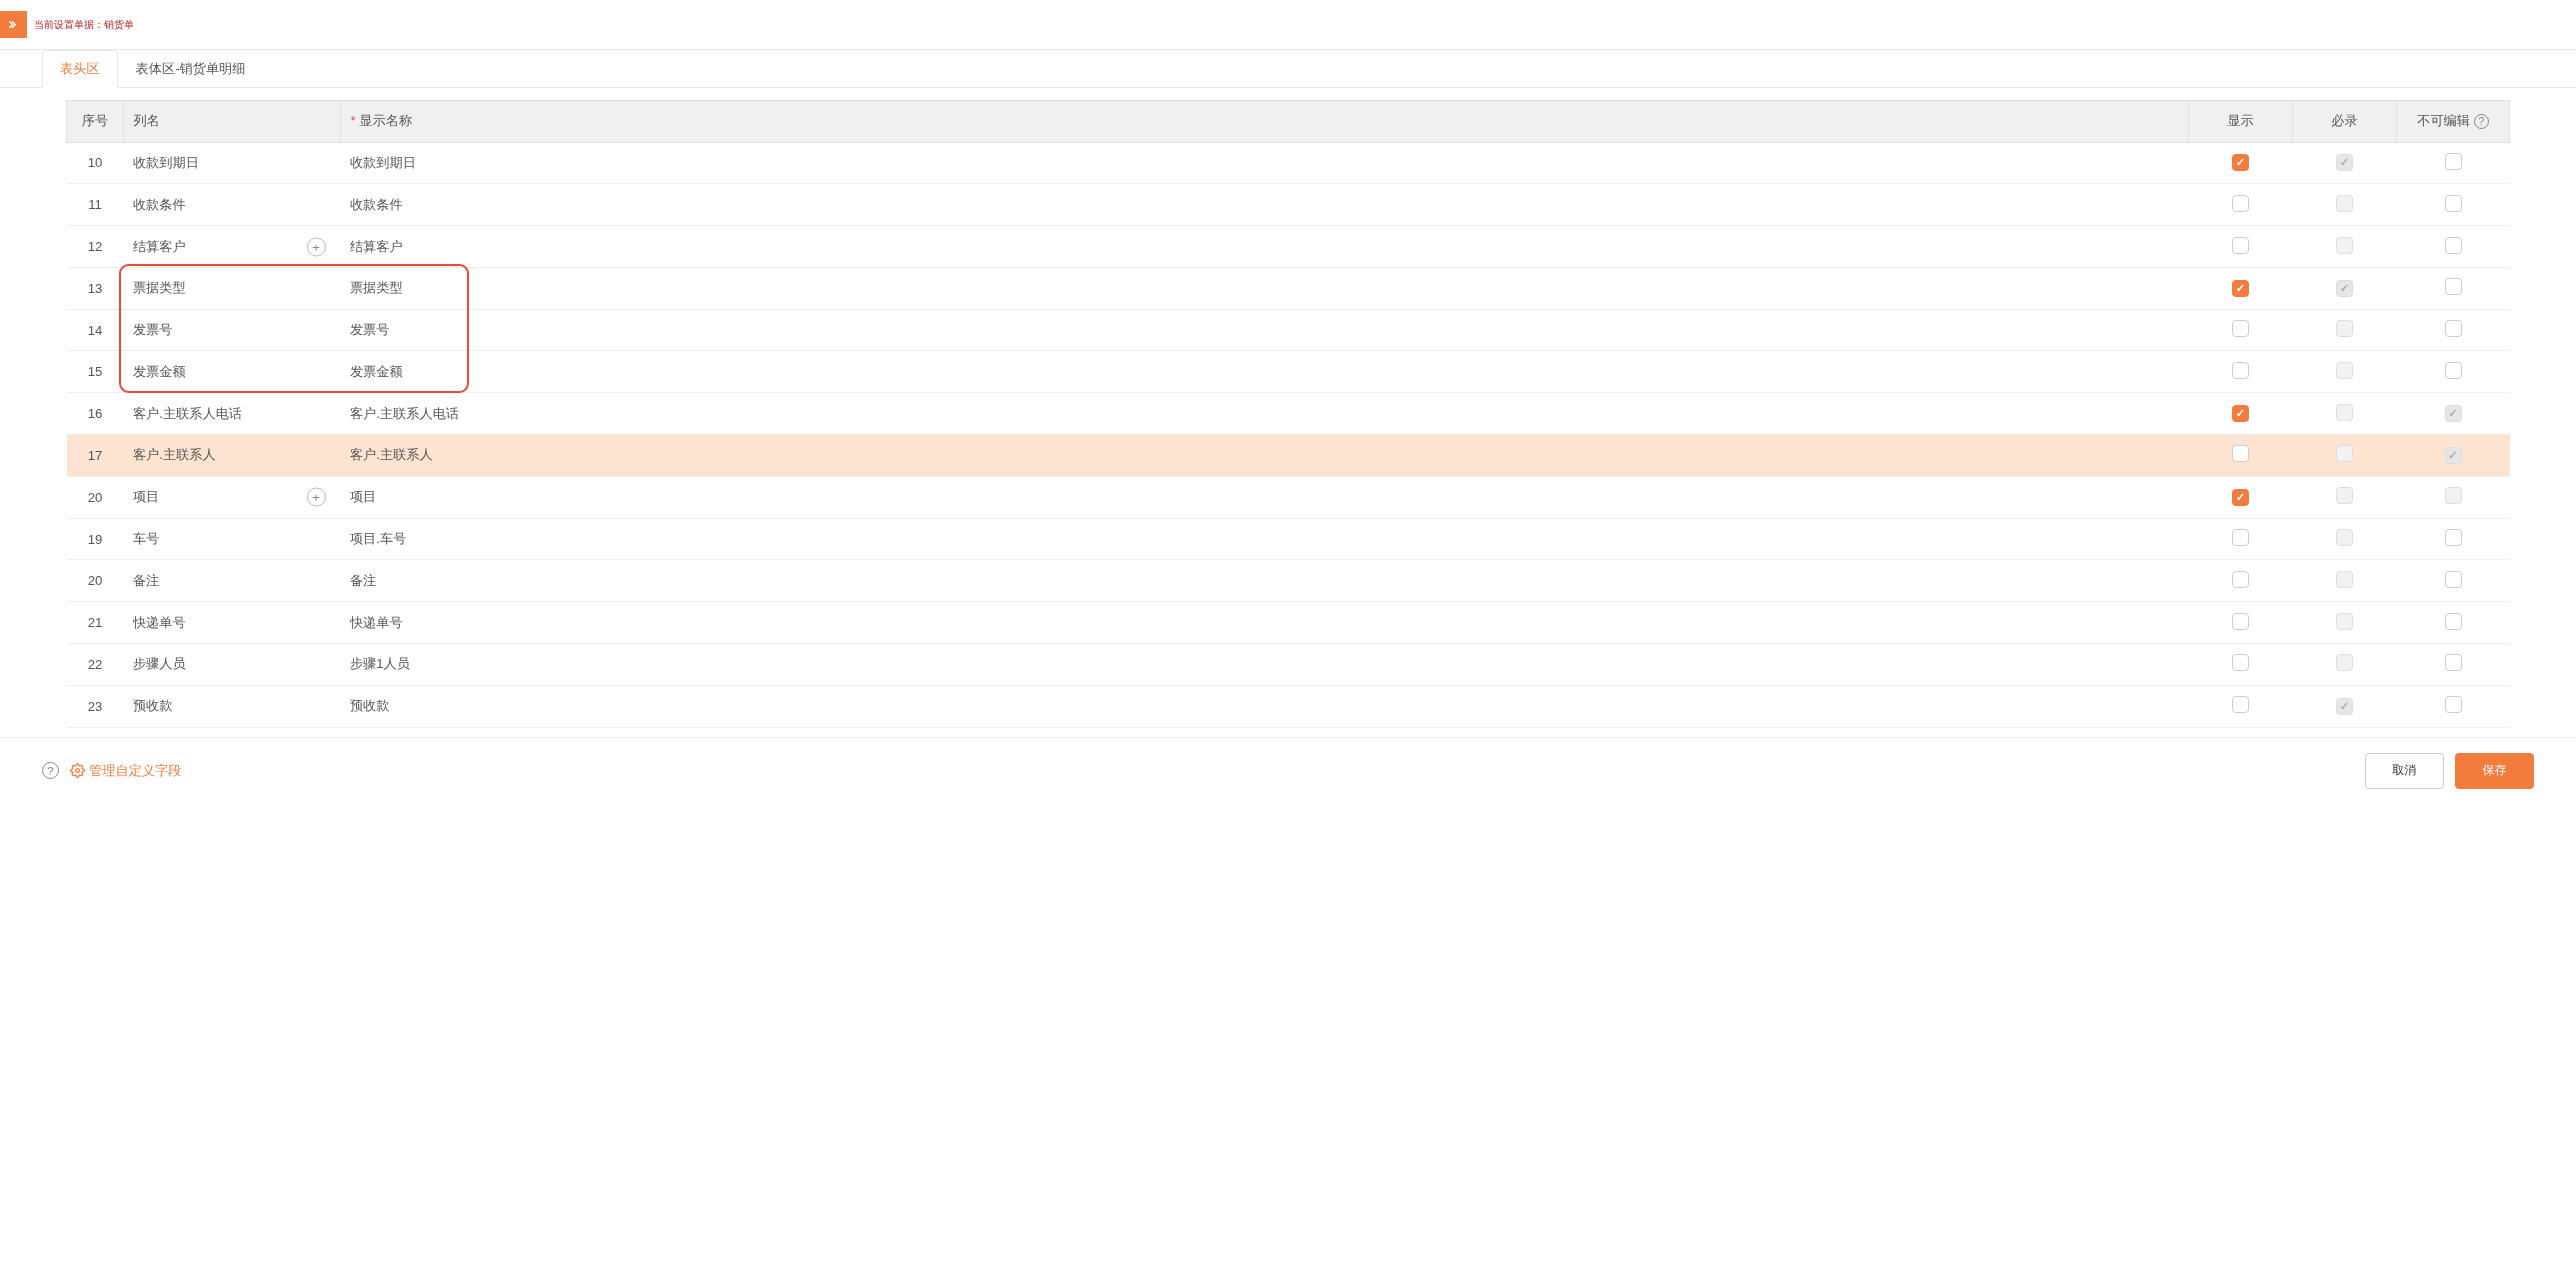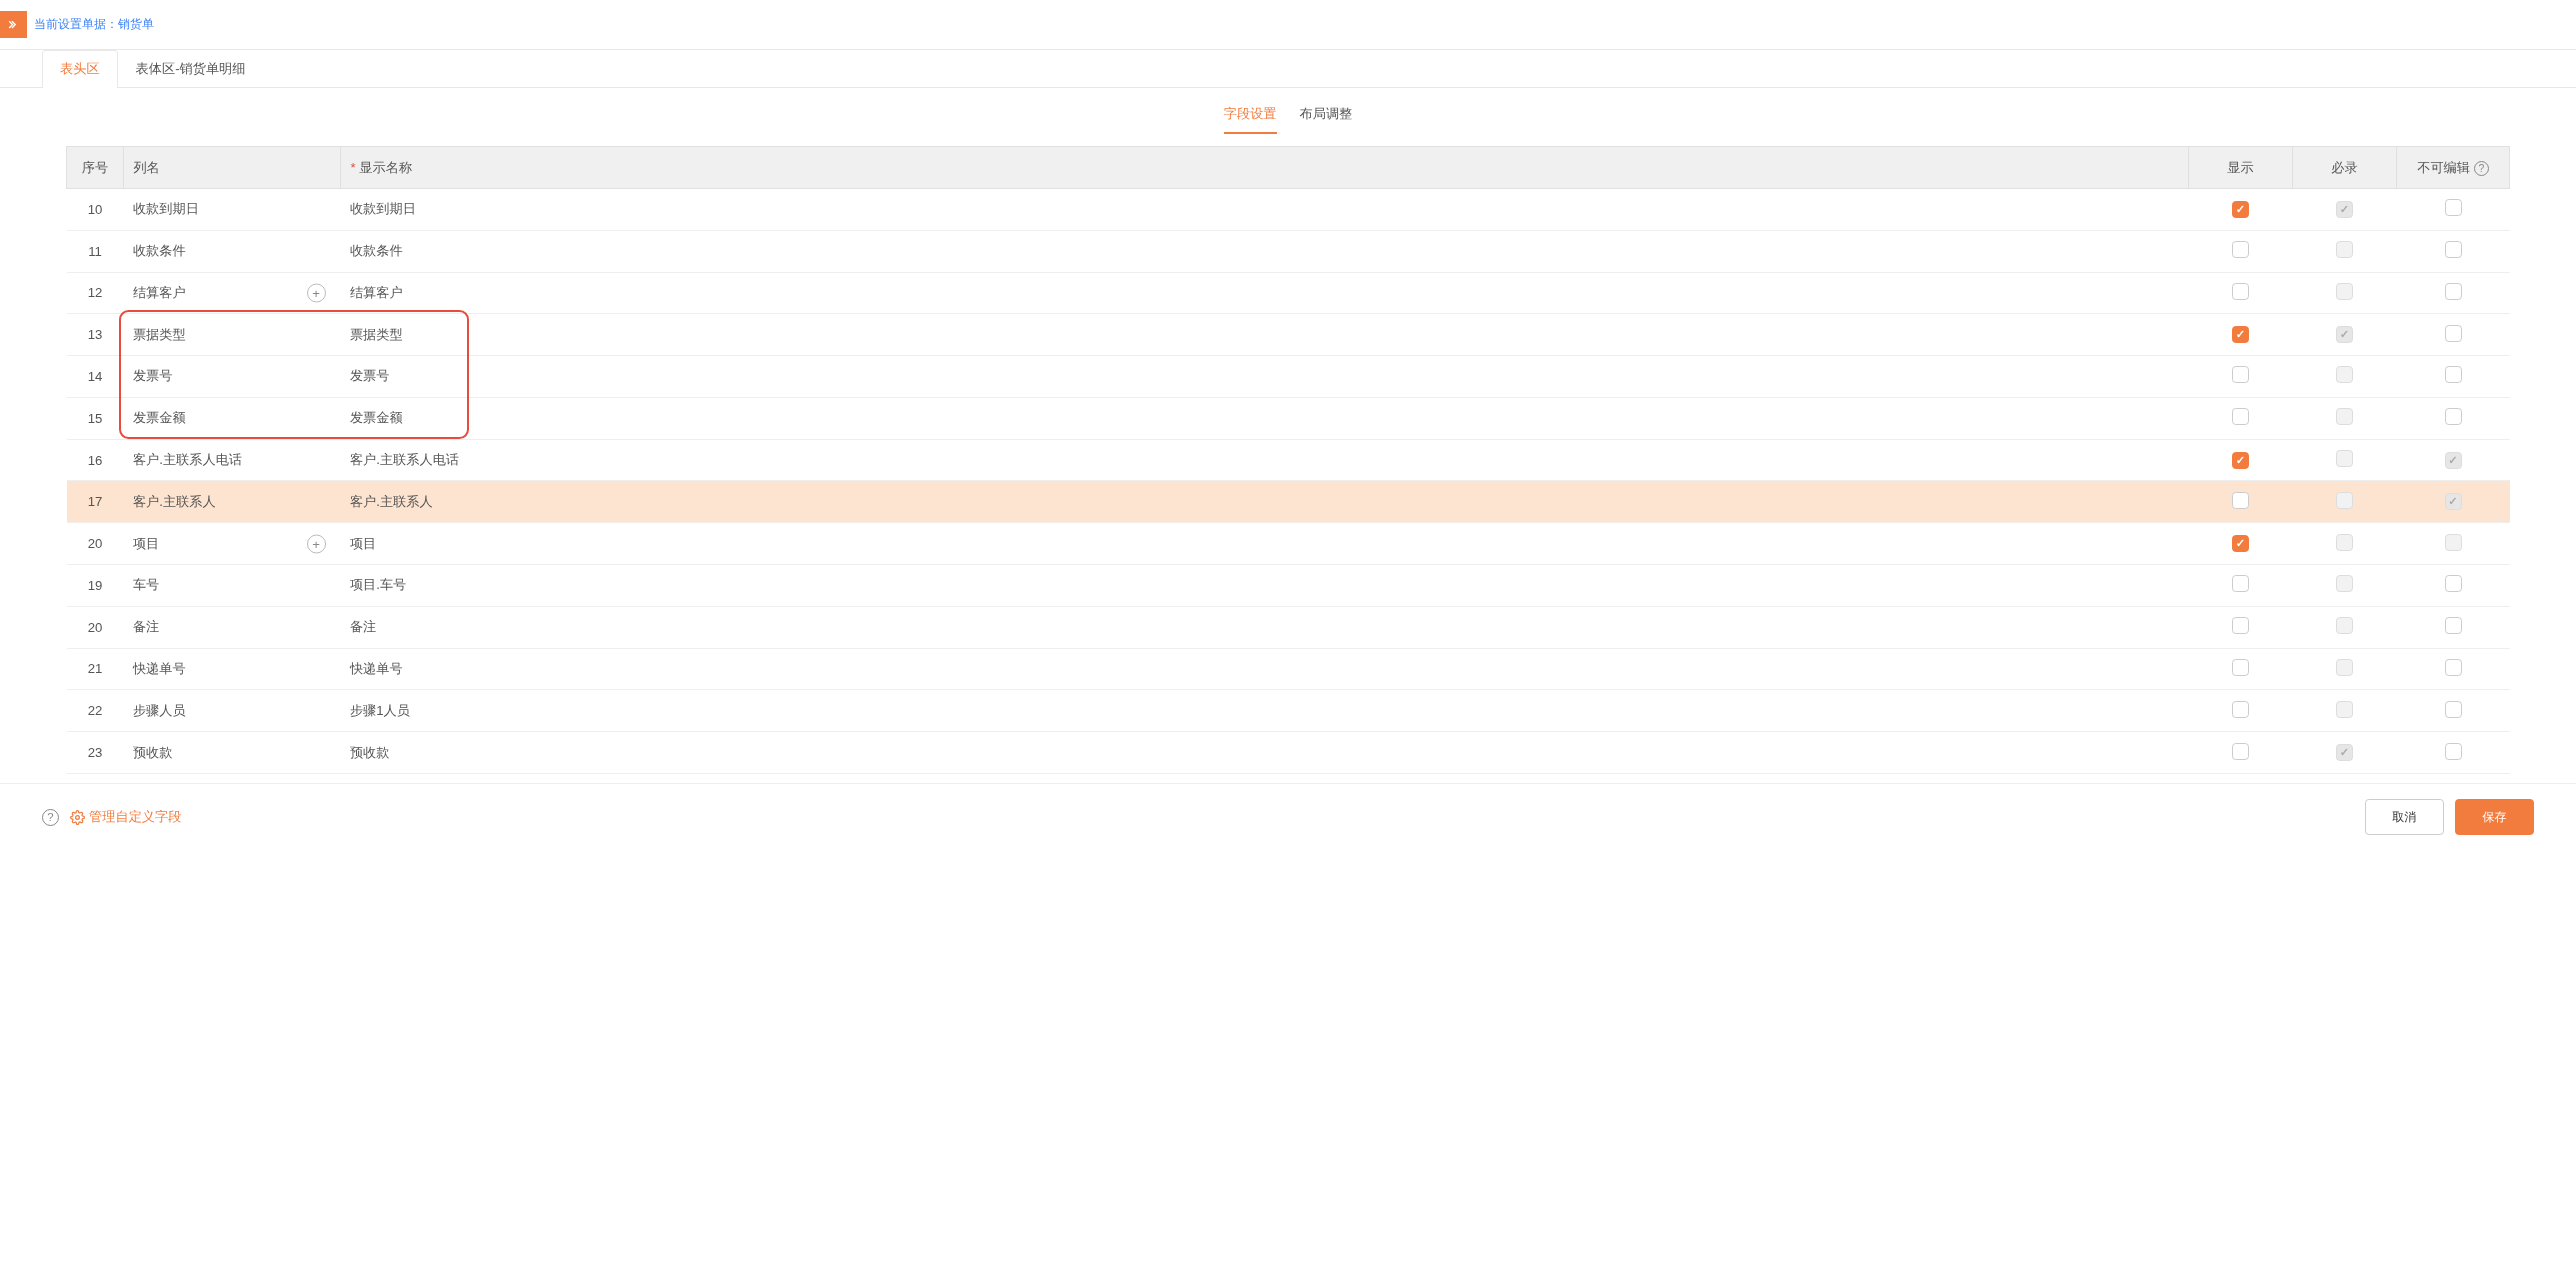--- a/index.html
+++ b/index.html
@@ -24,21 +24,21 @@
   height: 26.5px;
   background: #f27c3e;
   display: flex;
   align-items: center;
   justify-content: center;
   color: #fff;
   cursor: pointer;
   margin-right: 7.6px;
 }
 .toggle-btn svg { width: 13.2px; height: 13.2px; }
-.doc-title { color: #3b82f6; font-size: 12px; }
+.doc-title { color: #b91c1c; font-size: 10px; }
 .tabs-outer {
   display: flex;
   padding-left: 42px;
   border-bottom: 0.9px solid #e8e8e8;
   margin-top: -0.9px;
 }
 .outer-tab {
   padding: 9.4px 17px;
   cursor: pointer;
   color: #555;
@@ -233,24 +233,20 @@
     <span class="doc-title">
       <span>当前设置单据：</span><span>销货单</span>
     </span>
   </div>
 
   <div class="tabs-outer" id="outer-tabs">
       <div class="outer-tab active">表头区</div>
       <div class="outer-tab">表体区-销货单明细</div>
     </div>
 
-  <div class="inner-tabs" id="inner-tabs">
-      <div class="inner-tab active">字段设置</div>
-      <div class="inner-tab">布局调整</div>
-    </div>
 
   <div class="table-wrap">
     <div class="table-scroll" id="table-scroll">
       <table>
         <thead>
           <tr>
             <th style="width:57px;text-align:center">序号</th>
             <th style="width:217px">列名</th>
             <th><span class="required-star">*</span><span>显示名称</span></th>
             <th class="center" style="width:104px">显示</th>

